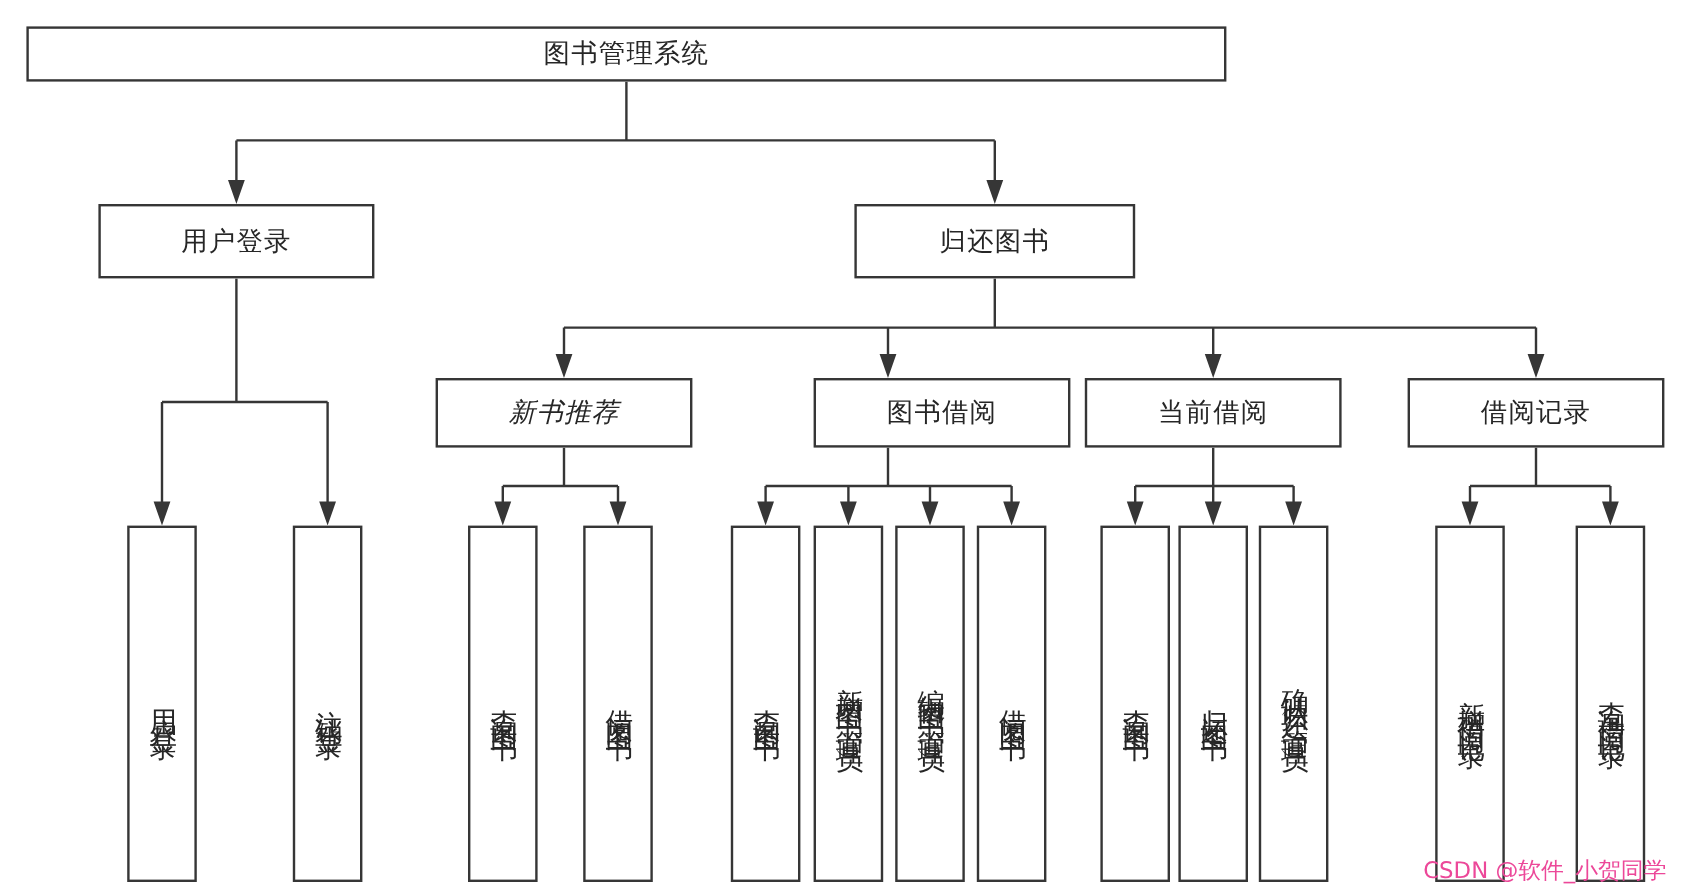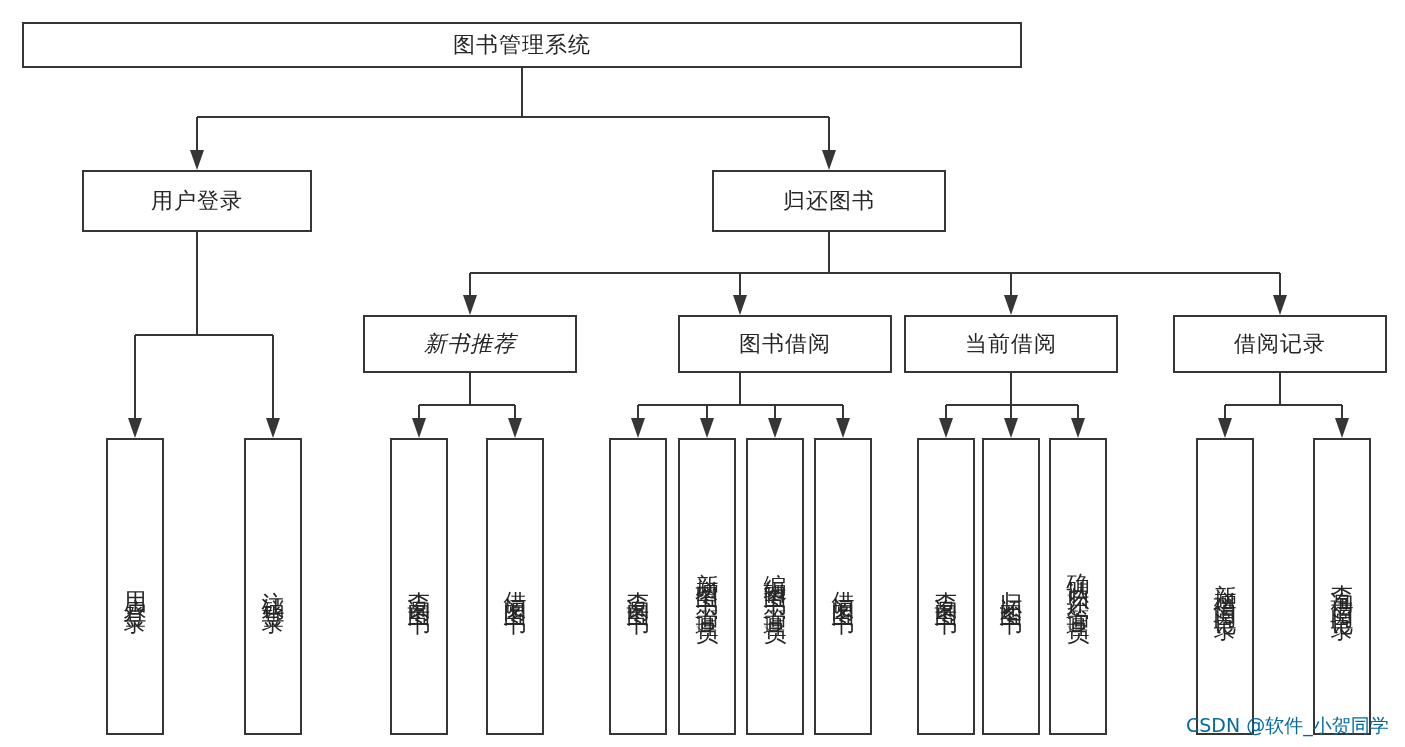--- a/index.html
+++ b/index.html
@@ -48,21 +48,21 @@
     font-size: 23px;
     letter-spacing: 7px;
     line-height: 1;
     color: #262626;
   }
   .watermark {
     position: absolute;
     left: 1186px;
     top: 713px;
     font-size: 19px;
-    color: #0369a1;
+    color: #ec4899;
     white-space: nowrap;
     z-index: 3;
   }
   
   .n-root  { left: 22px;  top: 22px;  width: 1000px; height: 46px; }
   
   .n-l2-0  { left: 82px;  top: 170px; width: 230px;  height: 62px; }
   .n-l2-1  { left: 712px; top: 170px; width: 234px;  height: 62px; }
   
   .n-l3-0  { left: 363px;  top: 315px; width: 214px; height: 58px; font-style: italic; }

